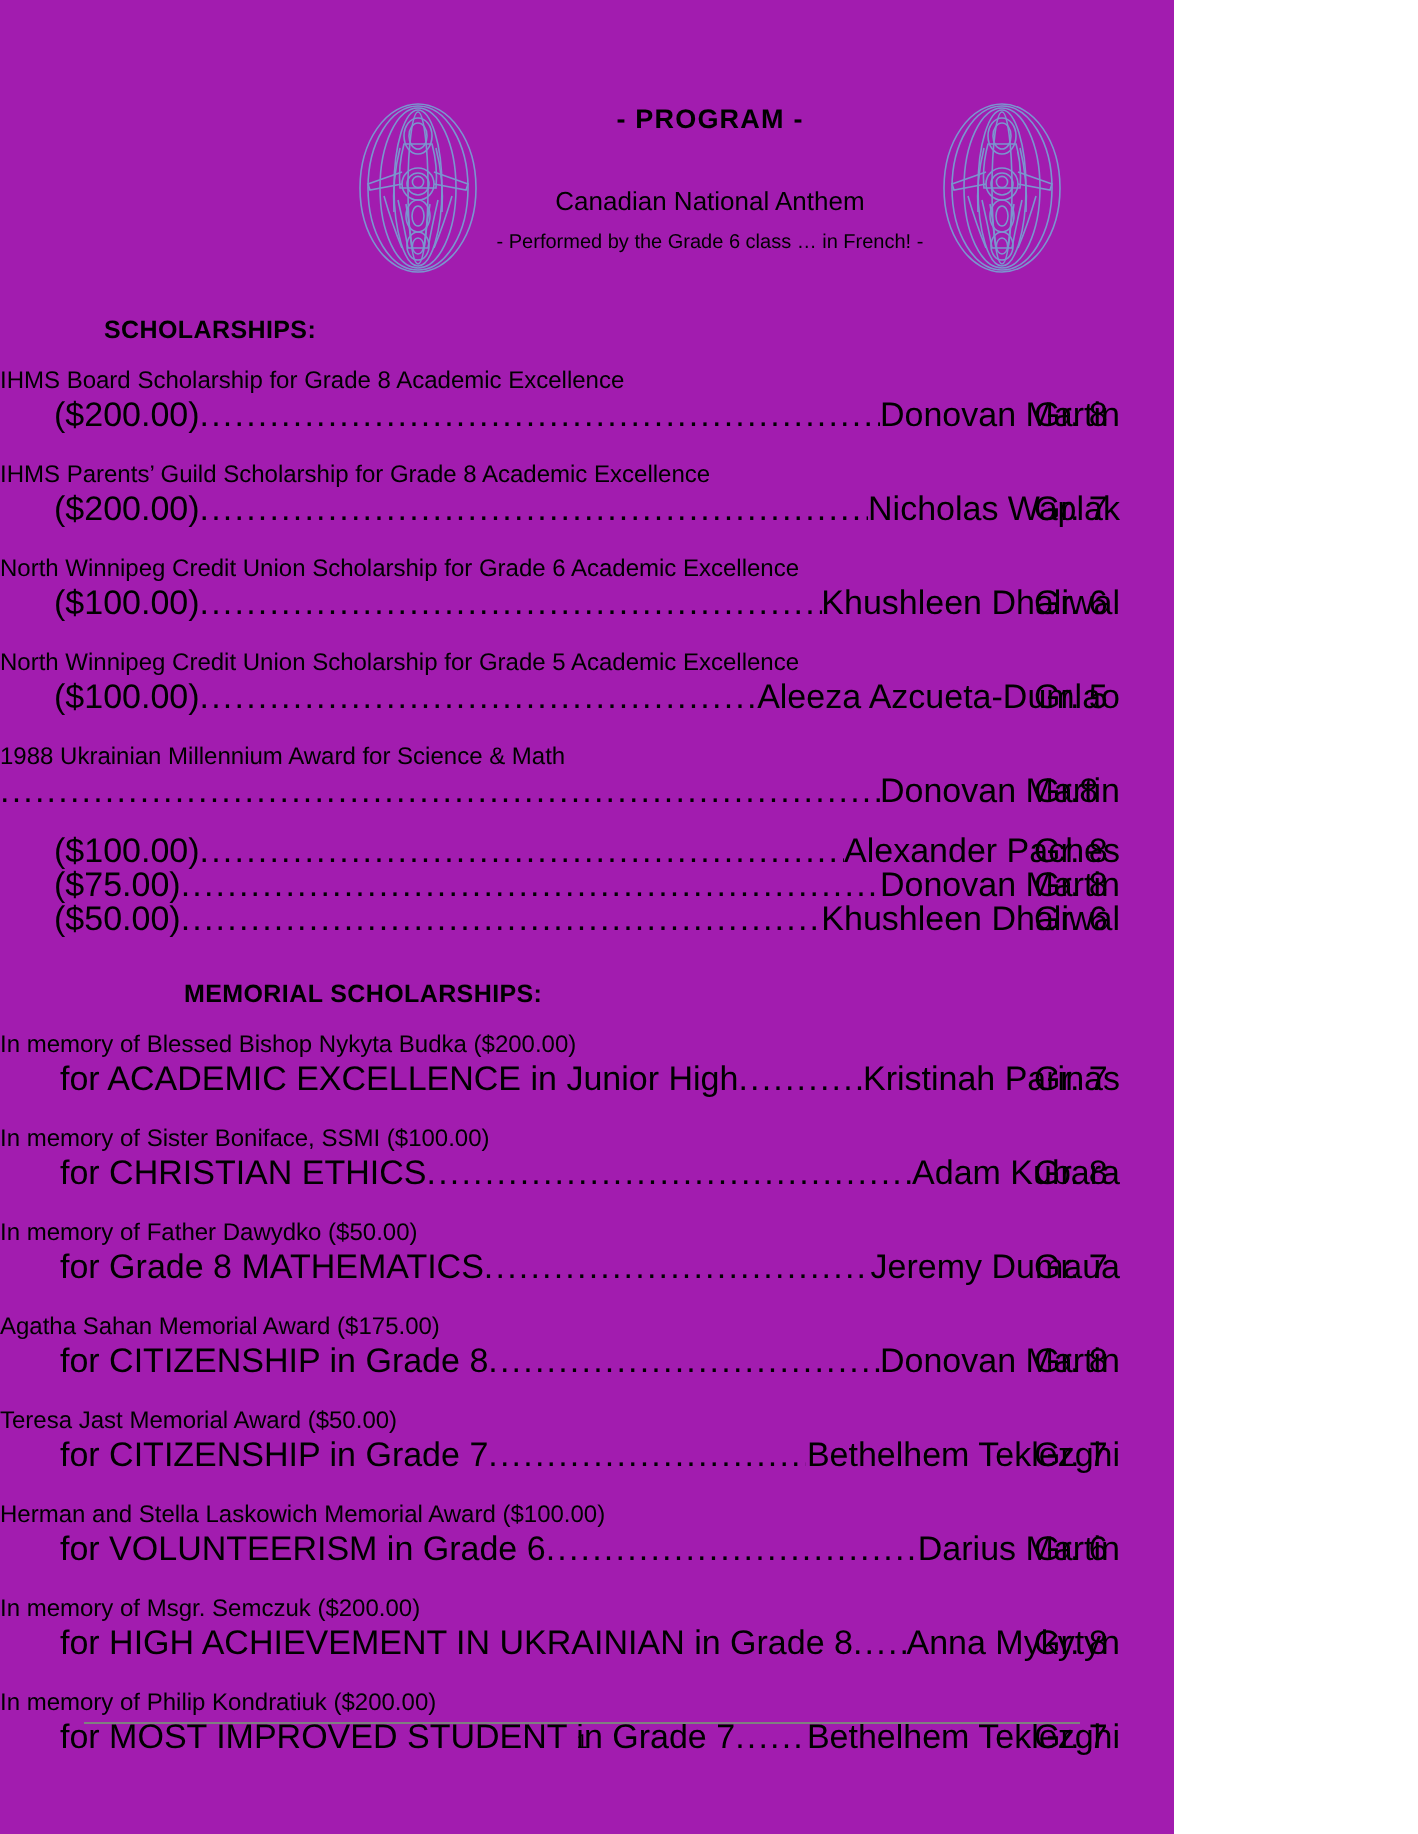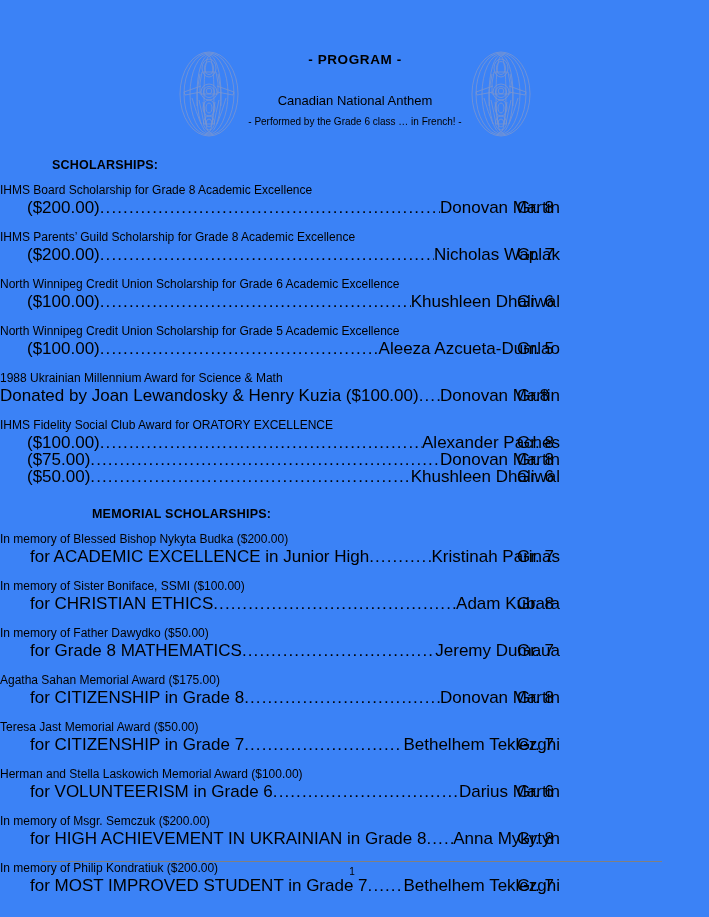--- a/index.html
+++ b/index.html
@@ -7,23 +7,23 @@
     margin: 0;
     padding: 0;
     background: #ffffff;
   }
   body {
     font-family: "Liberation Sans", sans-serif;
     color: #000000;
   }
   .page {
     position: relative;
-    width: 709px;
+    width: 587px;
     height: 917px;
-    background: #3b82f6;
+    background: #a21caf;
     overflow: hidden;
     box-sizing: border-box;
   }
 
   
   .header {
     position: relative;
     height: 108px;
     margin-top: 42px;
   }
@@ -266,28 +266,26 @@
           <div class="row ind2">
             <span class="label">($100.00)</span>
             <span class="leader">............................................................................................................................................</span>
             <span class="name">Aleeza Azcueta-Dumlao</span>
             <span class="grade">Gr. 5</span>
           </div>
         </div>
         <div class="award">
           <div class="line title-line">1988 Ukrainian Millennium Award for Science &amp; Math</div>
           <div class="row ind0">
-            <span class="label">Donated by Joan Lewandosky &amp; Henry Kuzia  ($100.00)</span>
             <span class="leader">............................................................................................................................................</span>
             <span class="name">Donovan Martin</span>
             <span class="grade">Gr.8</span>
           </div>
         </div>
         <div class="award">
-          <div class="line title-line">IHMS Fidelity Social Club Award for ORATORY EXCELLENCE</div>
           <div class="row ind2">
             <span class="label">($100.00)</span>
             <span class="leader">............................................................................................................................................</span>
             <span class="name">Alexander Paches</span>
             <span class="grade">Gr. 8</span>
           </div>
           <div class="row ind2">
             <span class="label">($75.00)</span>
             <span class="leader">............................................................................................................................................</span>
             <span class="name">Donovan Martin</span>

